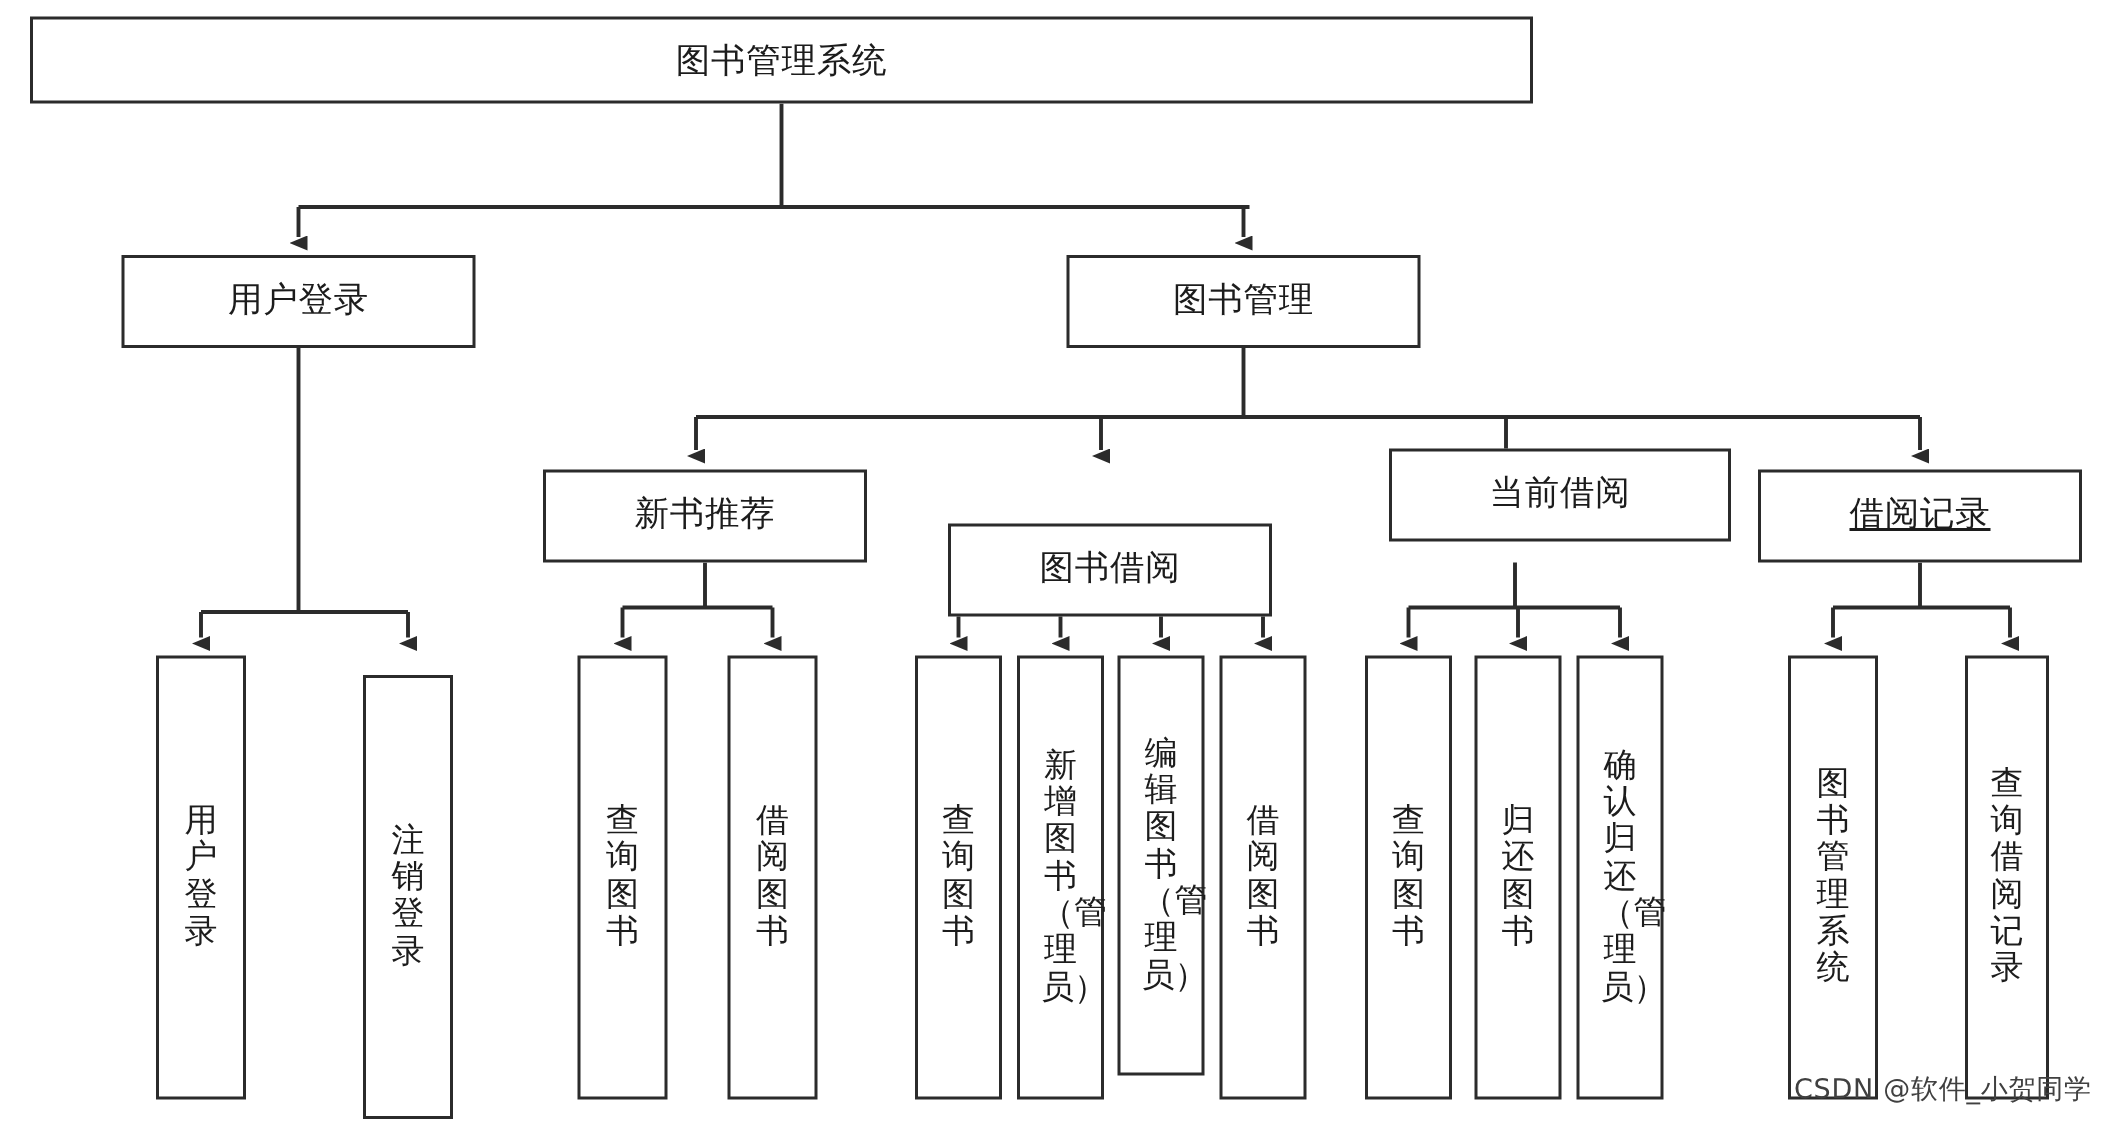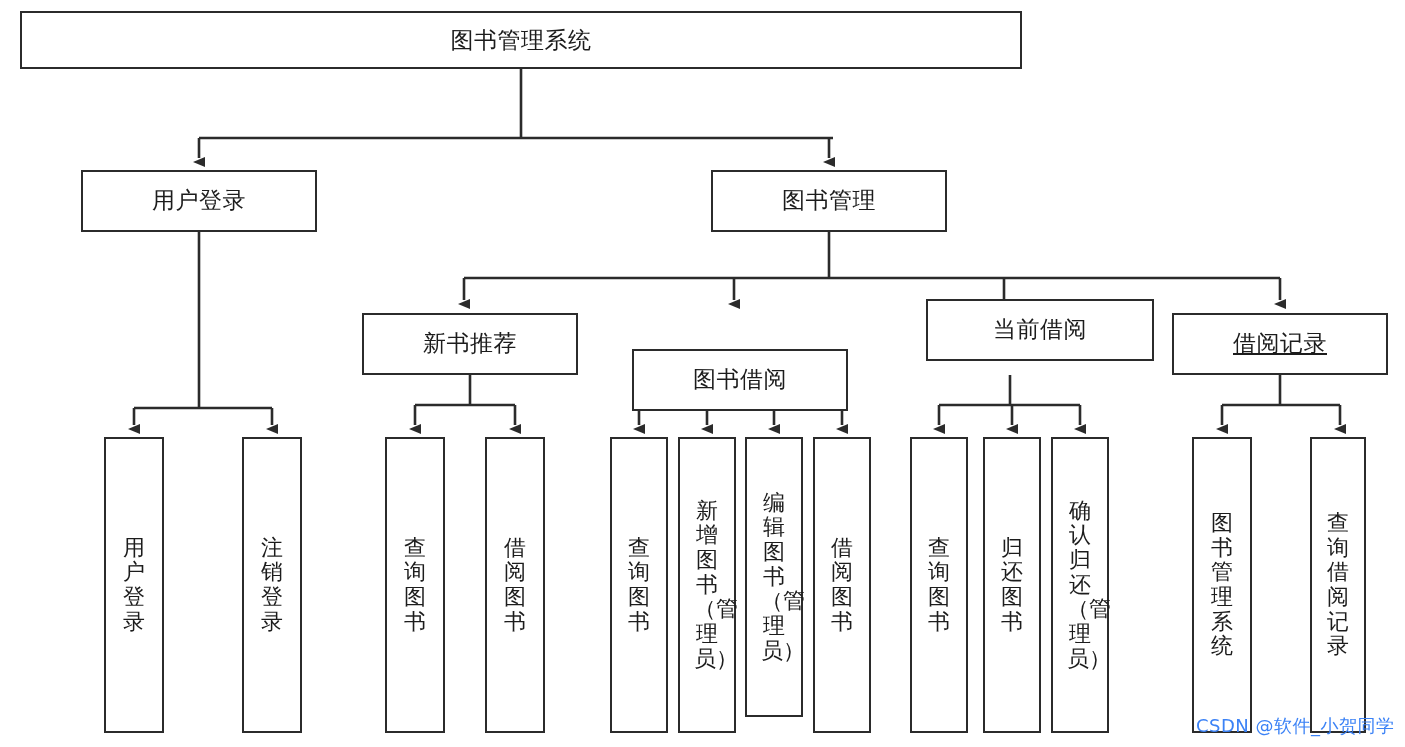--- a/index.html
+++ b/index.html
@@ -57,21 +57,21 @@
     line-height: 1.12;
     width: 26px;
     text-align: center;
     word-break: break-all;
     white-space: normal;
     letter-spacing: 0;
   }
   .watermark {
     position: absolute;
     font-size: 18px;
-    color: #3b82f6;
+    color: #404040;
     white-space: nowrap;
     letter-spacing: 0.5px;
   }
 </style>
 </head>
 <body>
 
 <div id="canvas">
 
   <svg class="wires" viewBox="0 0 1405 747" xmlns="http://www.w3.org/2000/svg">
@@ -145,21 +145,21 @@
   <div class="node node-h" style="left:902px; top:299px; width:228px; height:62px;margin-left:24px;">
     <span class="label">当前借阅</span>
   </div>
   <div class="node node-h" style="left:1172px; top:313px; width:216px; height:62px;text-decoration:underline;">
     <span class="label">借阅记录</span>
   </div>
 
   <div class="node node-v" style="left:104px; top:437px; width:60px; height:296px;">
     <span class="label">用户登录</span>
   </div>
-  <div class="node node-v" style="left:242px; top:437px; width:60px; height:296px;">
+  <div class="node node-v" style="left:242px; top:450px; width:60px; height:296px;">
     <span class="label">注销登录</span>
   </div>
 
   <div class="node node-v" style="left:385px; top:437px; width:60px; height:296px;">
     <span class="label">查询图书</span>
   </div>
   <div class="node node-v" style="left:485px; top:437px; width:60px; height:296px;">
     <span class="label">借阅图书</span>
   </div>
 

